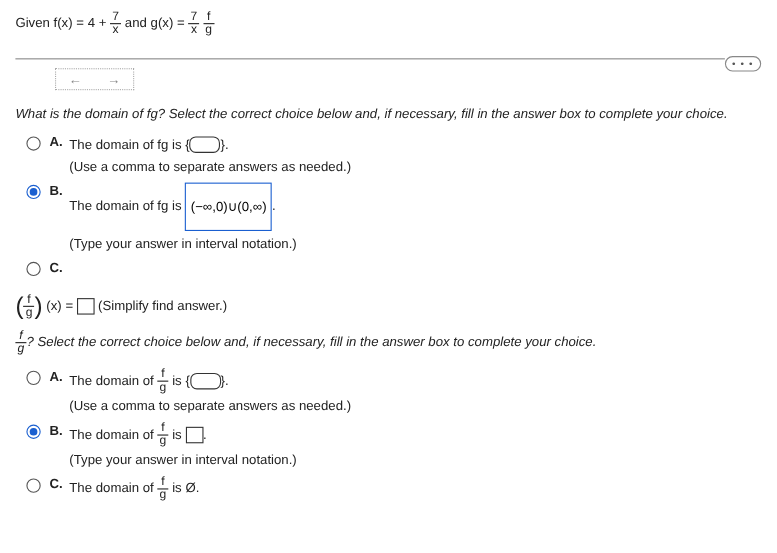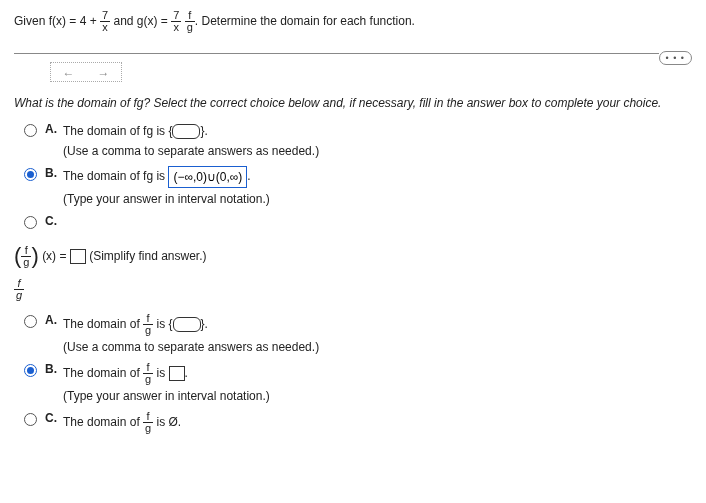--- a/index.html
+++ b/index.html
@@ -48,21 +48,21 @@
     display: inline-block; border: 1px solid #333; border-radius: 6px;
     min-width: 18px; height: 13px; vertical-align: middle; background:#fff;
     padding: 0 4px;
   }
   .input-box {
     display: inline-block; border: 1px solid #333;
     min-width: 14px; height: 13px; vertical-align: middle; background:#fff;
   }
   .input-filled {
     display: inline-block; border: 1px solid #1a5fd0;
-    padding: 1px 4px; vertical-align: middle; color:#000; background:#fff;
+    padding: 12px 4px; vertical-align: middle; color:#000; background:#fff;
   }
   .brace-field {
     display: inline-block;
   }
   .bigparen-expr { display:inline-flex; align-items:center; vertical-align:middle;}
   .bigparen { font-size: 22px; line-height: 1; position:relative; top:-1px;}
   .section-gap { margin: 16px 0 8px 0; }
   .etc-bubble {
     border:1px solid #888; border-radius:8px; font-size:9px;
     padding:1px 6px; color:#555; float:right; margin-top:-2px; letter-spacing:1px;
@@ -78,21 +78,21 @@
     <span class="den">x</span>
   </span>
   <span>and g(x) =</span>
   <span class="frac">
     <span class="num">7</span>
     <span class="den">x</span>
   </span>
   <span class="frac">
     <span class="num">f</span>
     <span class="den">g</span>
-  </span><span>. Determine the domain for each function.</span>
+  </span>
 </div>
 
 <span class="etc-bubble">• • •</span>
 <hr class="hr">
 
 <div class="nav-placeholder">
   <span>←</span>
   <span>→</span>
 </div>
 
@@ -136,21 +136,21 @@
   </span>
   <span>(x) =</span>
   <span class="input-box"></span>
   <span>(Simplify find answer.)</span>
 </div>
 
 <div class="question">
   <span class="frac">
     <span class="num">f</span>
     <span class="den">g</span>
-  </span>
+  </span><span>? Select the correct choice below and, if necessary, fill in the answer box to complete your choice.</span>
 </div>
 
 <div class="choices">
   <div class="choice-row">
     <div class="radio"></div>
     <div class="letter">A.</div>
     <div class="choice-body">
       <span>The domain of</span>
       <span class="frac">
         <span class="num">f</span>

